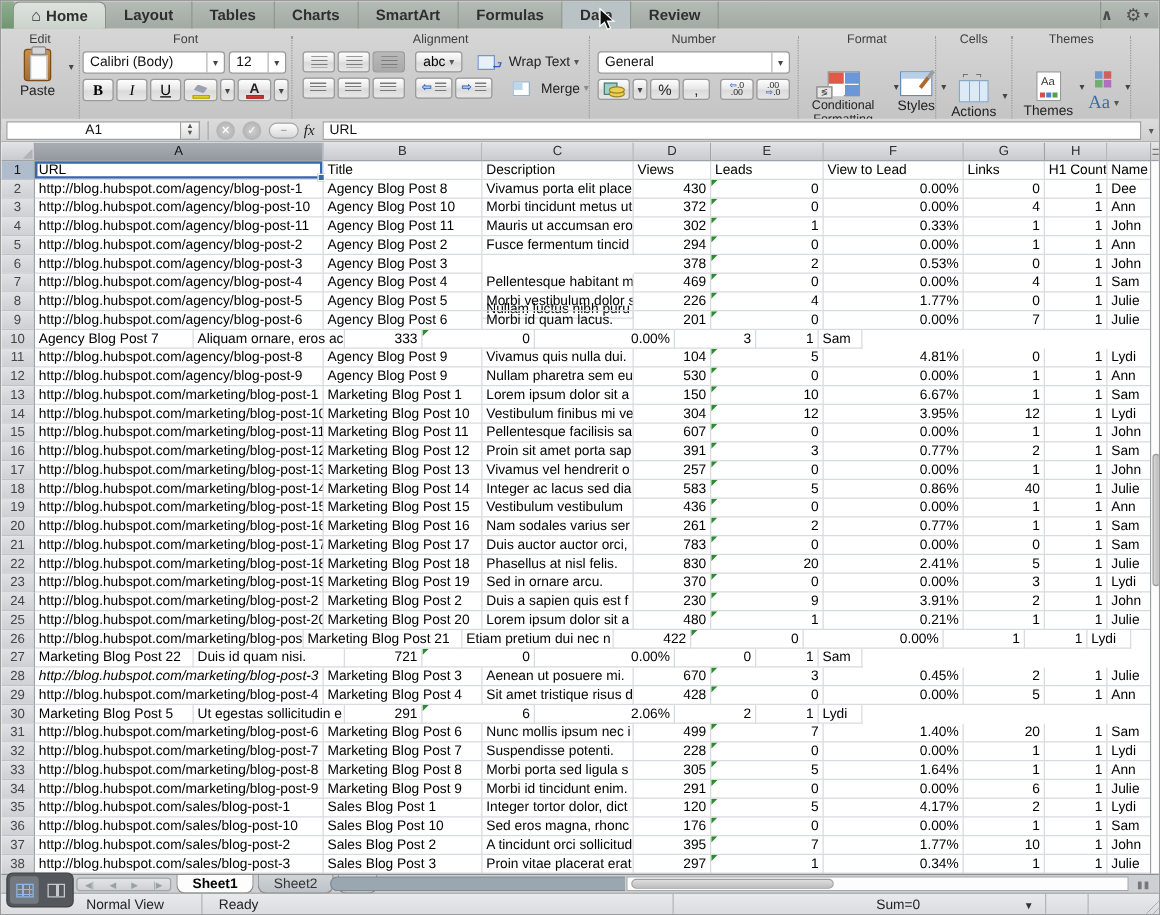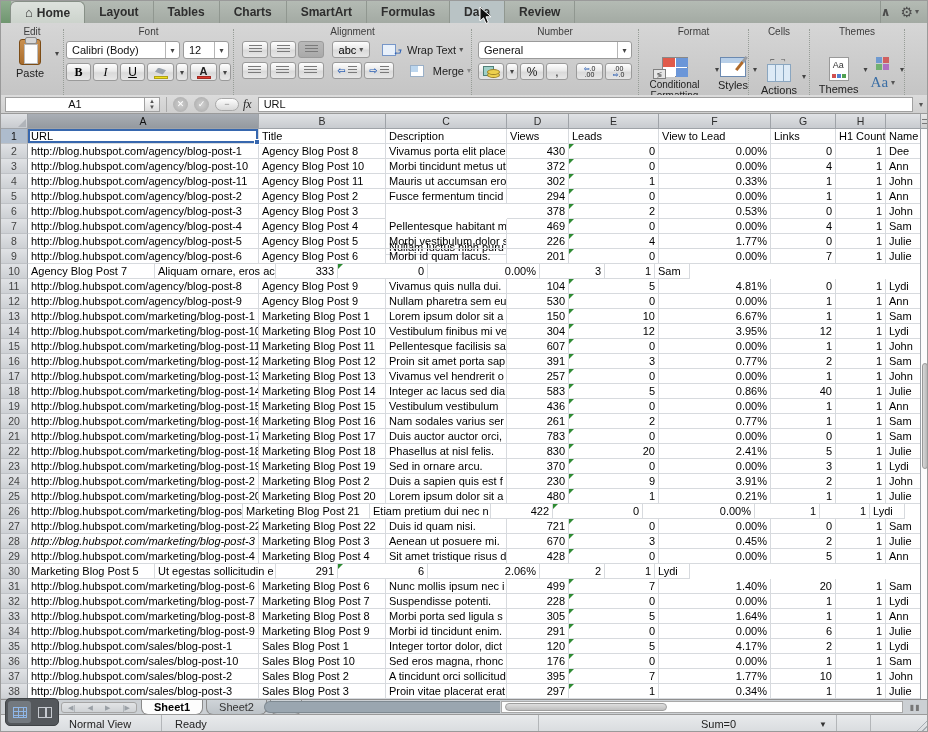--- a/index.html
+++ b/index.html
@@ -720,21 +720,20 @@
           <div class="cell al" style="width: 121px;">Etiam pretium dui nec n</div>
           <div class="cell ar" style="width: 62px;">422</div>
           <div class="cell ar flag" style="width: 90px;">0</div>
           <div class="cell ar" style="width: 112px;">0.00%</div>
           <div class="cell ar" style="width: 65px;">1</div>
           <div class="cell ar" style="width: 50px;">1</div>
           <div class="cell al" style="width: 35px;">Lydi</div>
         </div>
         <div class="r">
           <div class="rh">27</div>
-          <div class="cell al" style="width: 231px;">http://blog.hubspot.com/marketing/blog-post-22</div>
           <div class="cell al" style="width: 127px;">Marketing Blog Post 22</div>
           <div class="cell al" style="width: 121px;">Duis id quam nisi.</div>
           <div class="cell ar" style="width: 62px;">721</div>
           <div class="cell ar flag" style="width: 90px;">0</div>
           <div class="cell ar" style="width: 112px;">0.00%</div>
           <div class="cell ar" style="width: 65px;">0</div>
           <div class="cell ar" style="width: 50px;">1</div>
           <div class="cell al" style="width: 35px;">Sam</div>
         </div>
         <div class="r">

